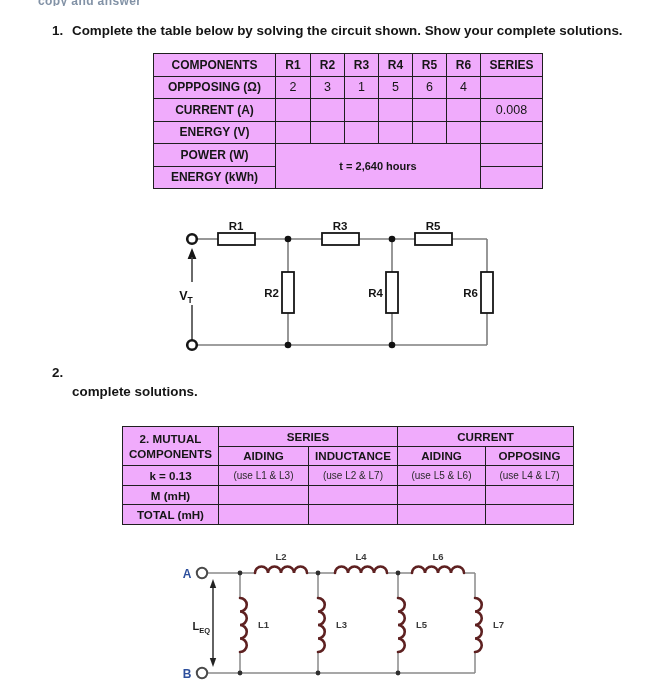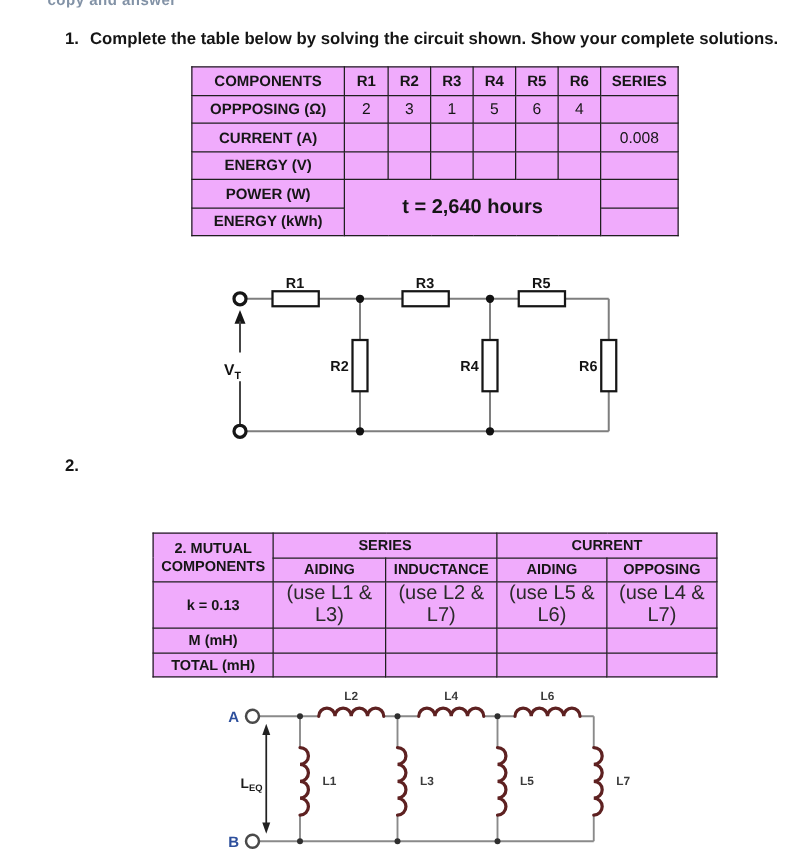--- a/index.html
+++ b/index.html
@@ -19,27 +19,27 @@
   table{border-collapse:collapse;table-layout:fixed;background:#f0abfc;}
   td,th{border:1.5px solid #1f1f1f;text-align:center;vertical-align:middle;padding:0;
         font-weight:normal;color:#161616;overflow:hidden;}
 
   
   .t1{position:absolute;left:153px;top:53px;}
   .t1 td,.t1 th{height:21.5px;font-size:12px;}
   .t1 th{font-weight:bold;}
   .t1 .lbl{font-weight:bold;}
   .t1 .val{font-size:12.5px;}
-  .t1 .time-cell{font-weight:bold;font-size:16px;}
+  .t1 .time-cell{font-weight:bold;font-size:11px;}
 
   
   .t2{position:absolute;left:122px;top:426px;}
   .t2 td,.t2 th{height:18.6px;font-size:11.6px;}
   .t2 th{font-weight:bold;}
-  .t2 .use{font-size:16px;color:#2a2a2a;}
+  .t2 .use{font-size:10px;color:#2a2a2a;}
   .t2 .corner{line-height:15px;}
 
   .circuit{position:absolute;}
   svg text{font-family:"Liberation Sans", sans-serif;}
 </style>
 </head>
 <body>
 
 <div class="top-clip">
   <span>copy and answer</span>
@@ -161,21 +161,21 @@
     <text x="190" y="20" text-anchor="middle">R3</text>
     <text x="283" y="20" text-anchor="middle">R5</text>
     <text x="129" y="87" text-anchor="end">R2</text>
     <text x="233" y="87" text-anchor="end">R4</text>
     <text x="328" y="87" text-anchor="end">R6</text>
   </g>
 </svg>
 
 <div class="q-item" style="left:52px;top:363px;width:590px;">
   <span class="q-num">2.</span>
-  <span class="q-text"><br></span>
+  <span class="q-text"><br><span>complete solutions.</span></span>
 </div>
 
 <table class="t2">
   <colgroup>
     <col style="width:96px">
       <col style="width:90px">
       <col style="width:89px">
       <col style="width:88px">
       <col style="width:88px">
   </colgroup>

